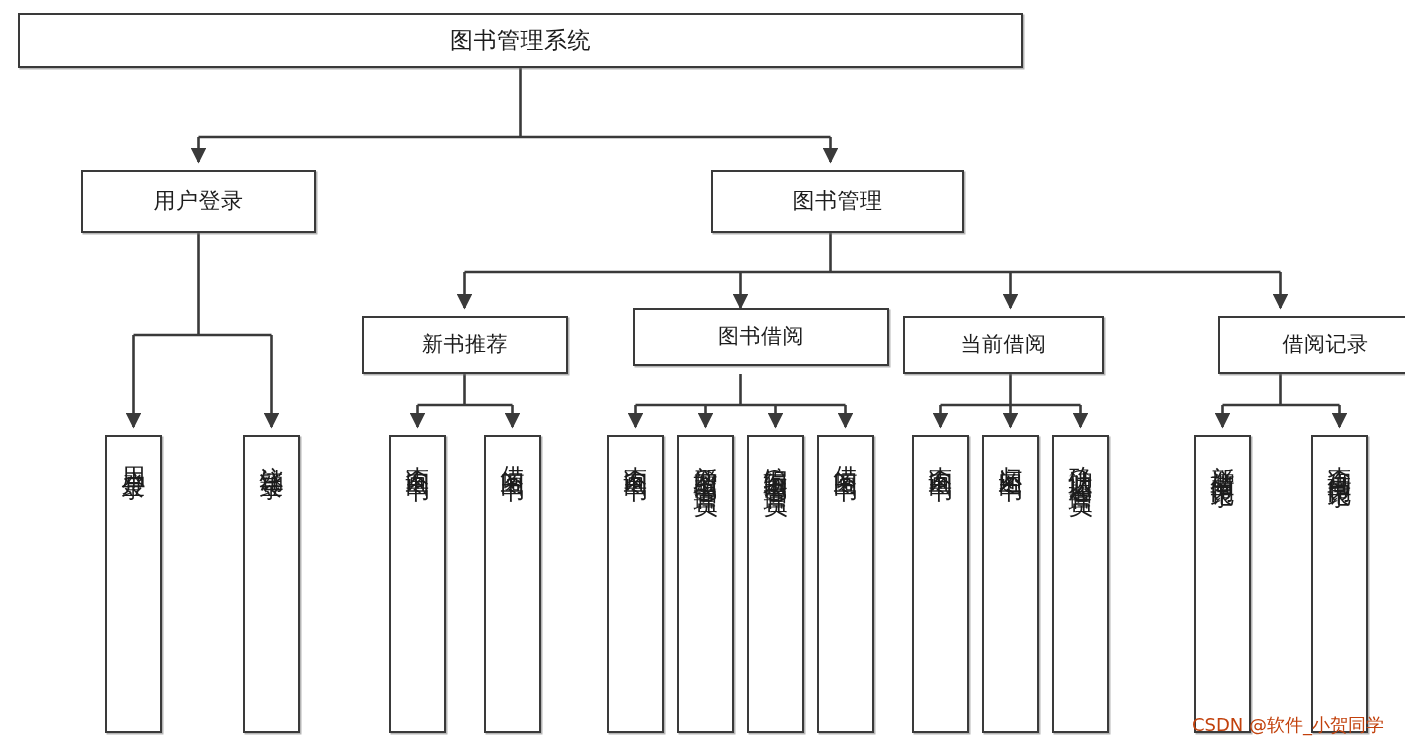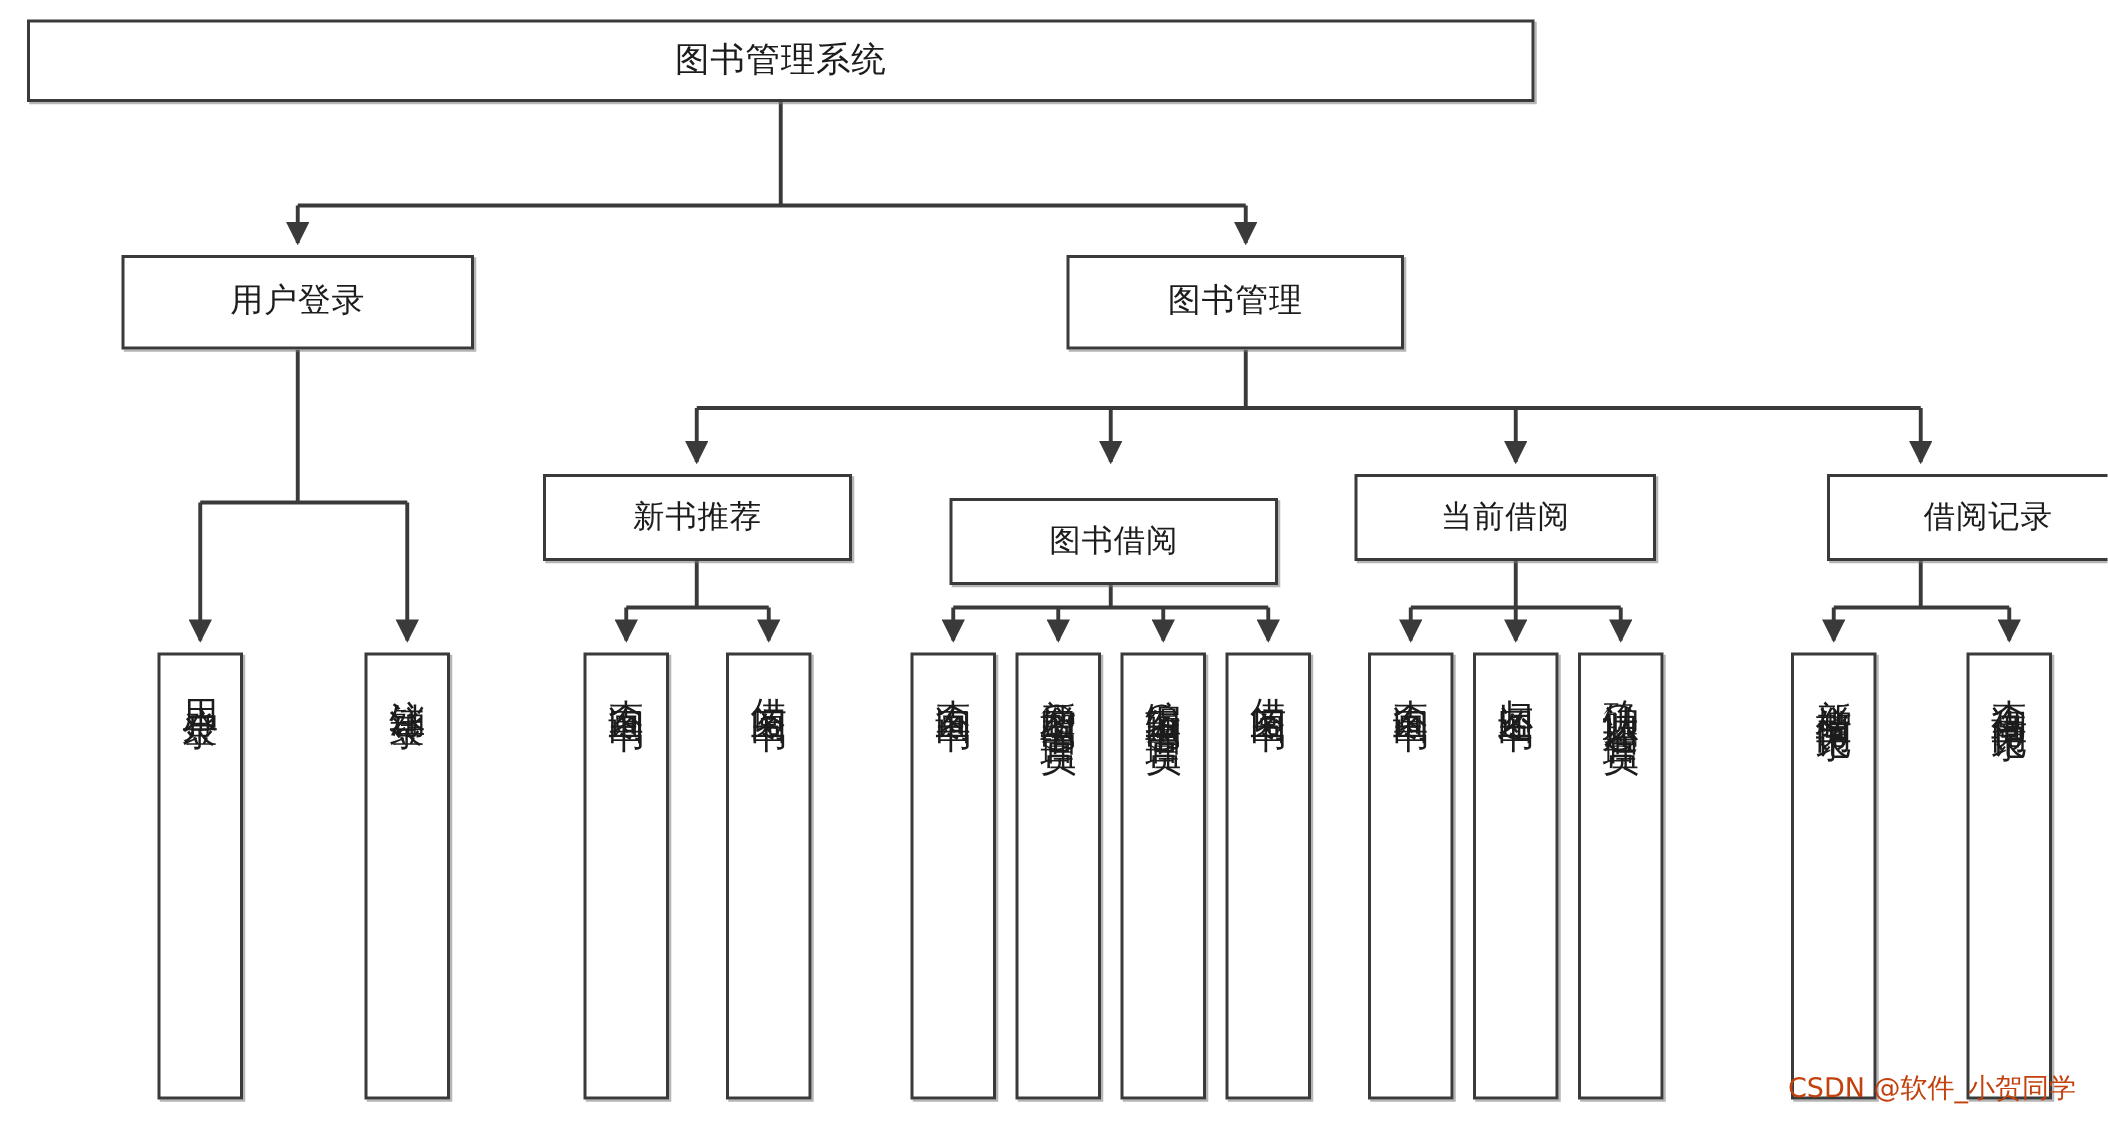--- a/index.html
+++ b/index.html
@@ -133,28 +133,28 @@
     </g>
   </svg>
 
   <div class="node h root" style="left:18px; top:13px; width:1005px; height:55px;">
     <span class="node-label">图书管理系统</span>
   </div>
 
   <div class="node h lvl2" style="left:81px; top:170px; width:235px; height:63px;">
     <span class="node-label">用户登录</span>
   </div>
-  <div class="node h lvl2" style="left:711px; top:170px; width:225px; height:63px;">
+  <div class="node h lvl2" style="left:711px; top:170px; width:253px; height:63px;">
     <span class="node-label">图书管理</span>
   </div>
 
   <div class="node h lvl3" style="left:362px; top:316px; width:206px; height:58px;">
     <span class="node-label">新书推荐</span>
   </div>
-  <div class="node h lvl3" style="left:633px; top:332px; width:219px; height:58px;">
+  <div class="node h lvl3" style="left:633px; top:308px; width:256px; height:58px;">
     <span class="node-label">图书借阅</span>
   </div>
   <div class="node h lvl3" style="left:903px; top:316px; width:201px; height:58px;">
     <span class="node-label">当前借阅</span>
   </div>
   <div class="node h lvl3" style="left:1218px; top:316px; width:215px; height:58px;">
     <span class="node-label">借阅记录</span>
   </div>
 
   <div class="node v" style="left:105px; top:435px; width:57px; height:298px;">

